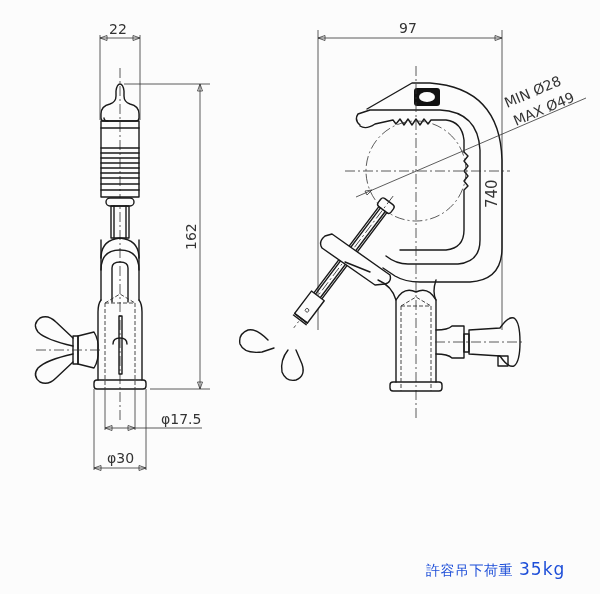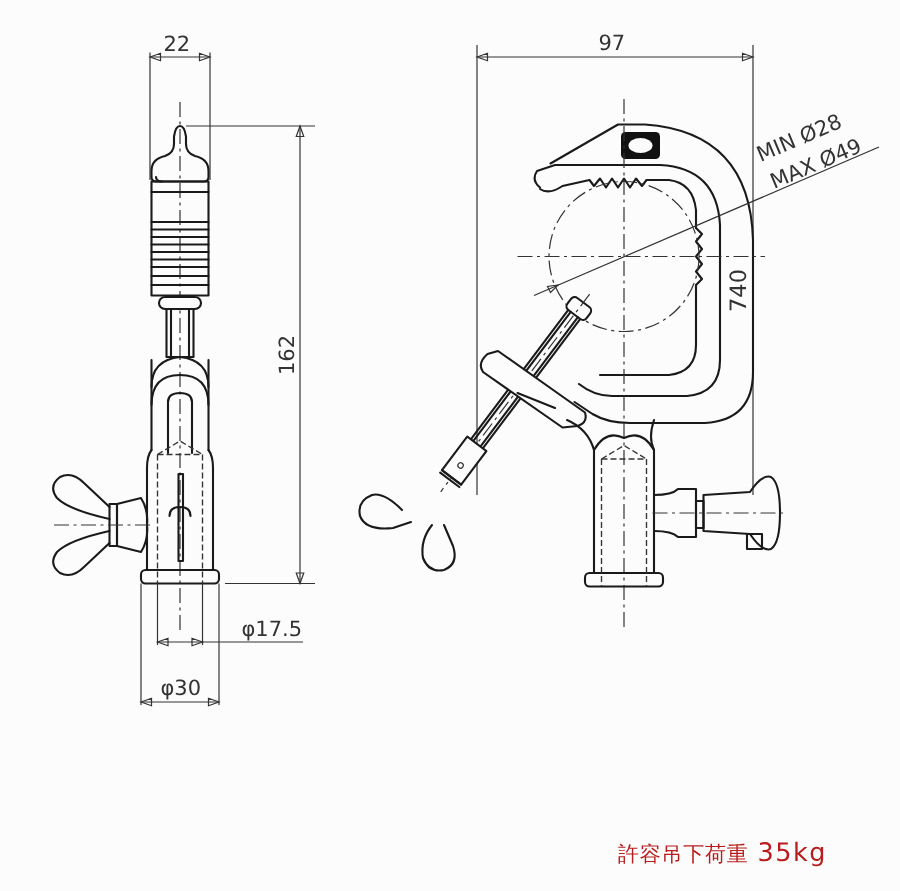--- a/index.html
+++ b/index.html
@@ -4,21 +4,21 @@
 <style>
   html, body { margin: 0; padding: 0; background: #fcfcfc; }
   body { width: 600px; height: 594px; position: relative; overflow: hidden; font-family: "DejaVu Sans", sans-serif; }
   #drawing { position: absolute; left: 0; top: 0; width: 600px; height: 594px; }
   .ln { fill: none; stroke: #1a1a1a; stroke-width: 1.4; stroke-linejoin: round; stroke-linecap: round; }
   .thin { fill: none; stroke: #333; stroke-width: 0.8; }
   .cl { fill: none; stroke: #333; stroke-width: 0.8; stroke-dasharray: 10 3 2 3; }
   .hid { fill: none; stroke: #333; stroke-width: 0.9; stroke-dasharray: 4 2; }
   .fillw { fill: #fcfcfc; }
   .dimtxt { font-family: "DejaVu Sans", sans-serif; font-size: 14px; fill: #333; font-weight: normal; }
-  .note { position: absolute; left: 412px; top: 559px; font-family: "DejaVu Sans", sans-serif; font-size: 14px; color: #b91c1c; letter-spacing: 0.5px; white-space: nowrap; }
+  .note { position: absolute; left: 426px; top: 559px; font-family: "DejaVu Sans", sans-serif; font-size: 14px; color: #1d4ed8; letter-spacing: 0.5px; white-space: nowrap; }
   .note .kg { font-size: 17px; letter-spacing: 1px; margin-left: 6px; }
 </style>
 </head>
 <body>
 
 <svg id="drawing" viewBox="0 0 600 594" xmlns="http://www.w3.org/2000/svg">
 
   <g>
 
     <line class="thin" x1="100" y1="35" x2="100" y2="120"></line>

